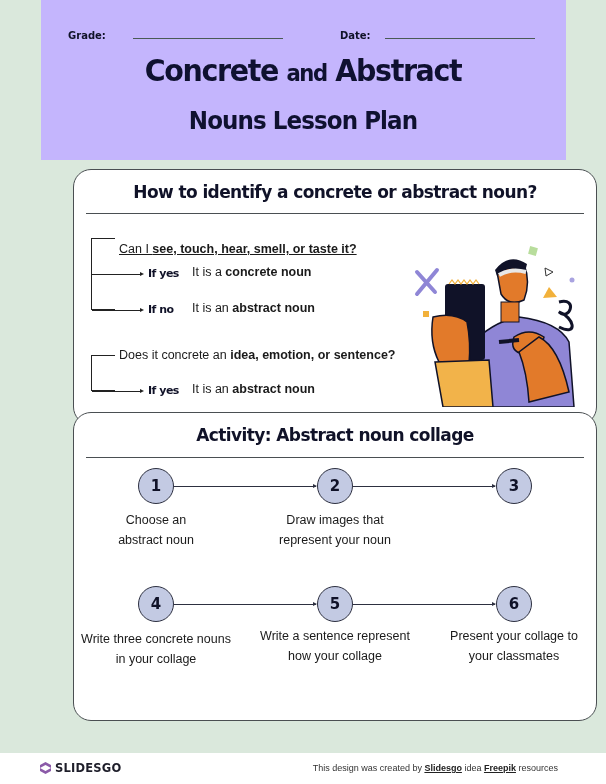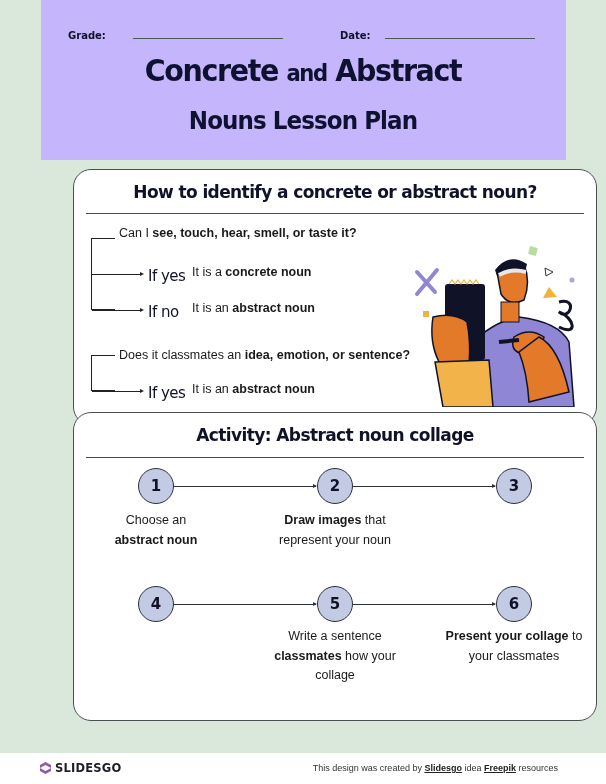--- a/index.html
+++ b/index.html
@@ -19,30 +19,30 @@
   .card1 { top: 169px; height: 256px; }
   .card2 { top: 412px; height: 309px; }
   .card-title { position: absolute; left: 0; width: 100%; text-align: center; font-family: "DejaVu Sans", sans-serif; font-weight: bold; font-size: 17px; letter-spacing: -0.6px; color: #101228; }
   .card-rule { position: absolute; left: 12px; right: 12px; height: 1px; background: #4a4f52; }
 
   .q { position: absolute; font-size: 12.5px; color: #1a1a1a; white-space: nowrap; }
   .q b { font-weight: bold; }
   .bracket { position: absolute; border-left: 1px solid #222; border-top: 1px solid #222; border-bottom: 1px solid #222; }
   .branch { position: absolute; height: 1px; background: #222; }
   .branch::after { content: ""; position: absolute; right: -2px; top: -2px; border-left: 4px solid #222; border-top: 2.5px solid transparent; border-bottom: 2.5px solid transparent; }
-  .cond { position: absolute; font-family: "DejaVu Sans", sans-serif; font-weight: normal; font-size: 15px; letter-spacing: -0.5px; color: #101228; }
+  .cond { position: absolute; font-family: "DejaVu Sans", sans-serif; font-weight: bold; font-size: 11px; letter-spacing: -0.5px; color: #101228; }
   .ans { position: absolute; font-size: 12.5px; color: #1a1a1a; white-space: nowrap; }
 
   .illus { position: absolute; left: 335px; top: 72px; width: 170px; height: 165px; }
 
   .step-circle { position: absolute; width: 36px; height: 36px; border-radius: 50%; background: #c3cae3; border: 1.5px solid #2d3040; display: flex; align-items: center; justify-content: center; font-family: "DejaVu Sans", sans-serif; font-weight: bold; font-size: 15px; color: #101228; }
   .connector { position: absolute; height: 1px; background: #2d3040; }
   .connector::after { content: ""; position: absolute; right: -1px; top: -2px; border-left: 4px solid #2d3040; border-top: 2.5px solid transparent; border-bottom: 2.5px solid transparent; }
   .step-text { position: absolute; width: 150px; text-align: center; font-size: 12.5px; line-height: 19.5px; color: #1a1a1a; }
-  .step-text b { font-weight: bold; }
+  .step-text b { font-weight: normal; }
 
   .footer { position: absolute; left: 0; top: 753px; width: 606px; height: 31px; background: #ffffff; }
   .logo { position: absolute; left: 40px; top: 8px; display: flex; align-items: center; gap: 4px; }
   .logo-text { font-family: "DejaVu Sans", sans-serif; font-weight: bold; font-size: 11.5px; color: #1e1e2a; letter-spacing: 0.2px; }
   .credit { position: absolute; right: 48px; top: 10px; font-size: 9px; color: #333; }
   .credit a { color: #222; font-weight: bold; text-decoration: underline; }
 </style>
 </head>
 <body>
 
@@ -59,37 +59,37 @@
     <span>Abstract</span>
   </div>
   <div class="title2">Nouns Lesson Plan</div>
 </div>
 
 <div class="card card1">
   <div class="card-title" style="top:12px;">How to identify a concrete or abstract noun?</div>
   <div class="card-rule" style="top:43px;"></div>
 
   <div class="bracket" style="left:17px;top:68px;width:24px;height:72px;"></div>
-  <div class="q" style="left:45px;top:56px;">
+  <div class="q" style="left:45px;top:72px;text-decoration:underline;">
     <span>Can I </span><b>see, touch, hear, smell, or taste it?</b>
   </div>
   <div class="branch" style="left:18px;top:104px;width:50px;"></div>
   <div class="cond" style="left:74px;top:97px;">If yes</div>
   <div class="ans" style="left:118px;top:95px;">
     <span>It is a </span><b>concrete noun</b>
   </div>
   <div class="branch" style="left:18px;top:140px;width:50px;"></div>
   <div class="cond" style="left:74px;top:133px;">If no</div>
   <div class="ans" style="left:118px;top:131px;">
     <span>It is an </span><b>abstract noun</b>
   </div>
 
   <div class="bracket" style="left:17px;top:185px;width:24px;height:36px;"></div>
   <div class="q" style="left:45px;top:178px;">
-    <span>Does it classmates an </span><b>idea, emotion, or sentence?</b>
+    <span>Does it concrete an </span><b>idea, emotion, or sentence?</b>
   </div>
   <div class="branch" style="left:18px;top:221px;width:50px;"></div>
   <div class="cond" style="left:74px;top:214px;">If yes</div>
   <div class="ans" style="left:118px;top:212px;">
     <span>It is an </span><b>abstract noun</b>
   </div>
 
   <svg class="illus" viewBox="0 0 170 165">
     <path d="M8 30 L26 50 M28 28 L8 52" stroke="#8f86d6" stroke-width="4" stroke-linecap="round"></path>
     <rect x="120" y="5" width="8" height="8" fill="#b8dd9c" transform="rotate(15 124 9)"></rect>
@@ -124,21 +124,22 @@
 
   <div class="step-circle" style="left:64px;top:55px;">1</div>
   <div class="step-circle" style="left:243px;top:55px;">2</div>
   <div class="step-circle" style="left:422px;top:55px;">3</div>
   <div class="step-circle" style="left:64px;top:173px;">4</div>
   <div class="step-circle" style="left:243px;top:173px;">5</div>
   <div class="step-circle" style="left:422px;top:173px;">6</div>
 
   <div class="step-text" style="left:7px;top:98px;"><span>Choose an</span><br><b>abstract noun</b></div>
   <div class="step-text" style="left:186px;top:98px;"><b>Draw images</b><span> that represent your noun</span></div>
-  <div class="step-text" style="left:186px;top:214px;"><span>Write a sentence </span><b>classmates</b><span> how your collage</span></div>
+  <div class="step-text" style="left:7px;top:217px;"><span>Write </span><b>three concrete nouns</b><span> in your collage</span></div>
+  <div class="step-text" style="left:186px;top:214px;"><span>Write a sentence </span><b>represent</b><span> how your collage</span></div>
   <div class="step-text" style="left:365px;top:214px;"><b>Present your collage</b><span> to your classmates</span></div>
 </div>
 
 <div class="footer">
   <div class="logo">
     <svg width="11" height="12" viewBox="0 0 11 12">
       <path d="M5.5 0 L11 3 L11 6 L5.5 3 L0 6 L0 3 Z" fill="#8b5aa8"></path>
       <path d="M5.5 12 L0 9 L0 6 L5.5 9 L11 6 L11 9 Z" fill="#8b5aa8"></path>
     </svg>
     <span class="logo-text">SLIDESGO</span>

